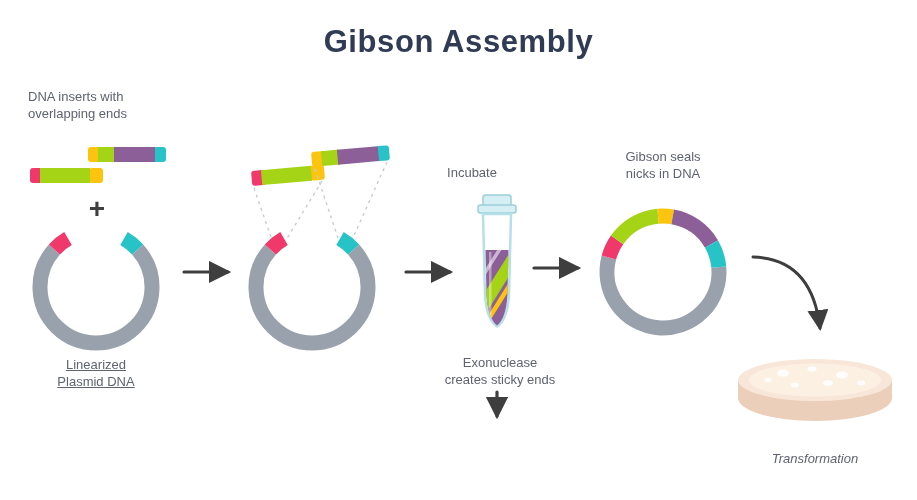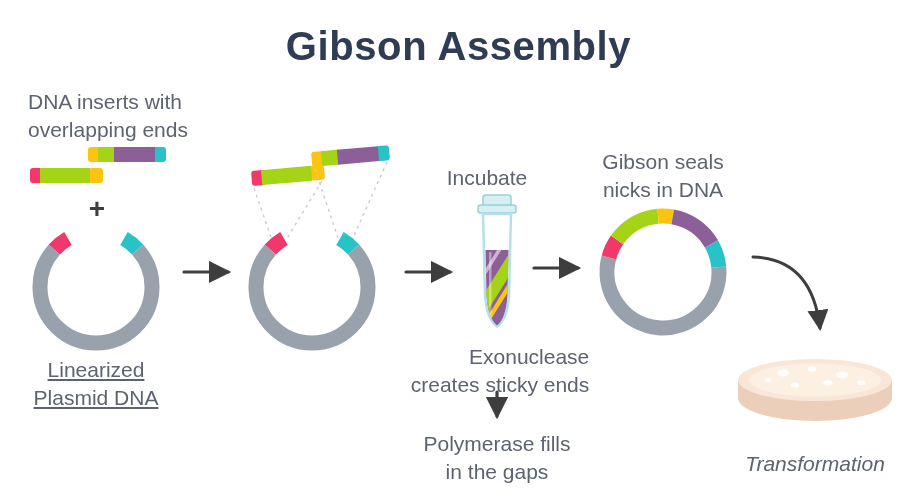--- a/index.html
+++ b/index.html
@@ -4,24 +4,24 @@
 <style>
   * { margin:0; padding:0; box-sizing:border-box; }
   html,body { background:#ffffff; }
   .page {
     position:relative; width:917px; height:500px; background:#ffffff;
     overflow:hidden; font-family:"Liberation Sans", sans-serif;
   }
   .layer { position:absolute; inset:0; }
   .title {
     position:absolute; left:0; right:0; top:24px; text-align:center;
-    font-size:40px; font-weight:bold; letter-spacing:0.6px; color:#303c54;
+    font-size:31px; font-weight:bold; letter-spacing:0.6px; color:#303c54;
   }
   .label {
-    position:absolute; font-size:21px; line-height:1.33; color:#5d6370;
+    position:absolute; font-size:13px; line-height:1.33; color:#5d6370;
     white-space:pre-line;
   }
   .centered { transform:translateX(-50%); text-align:center; }
   .plus {
     position:absolute; transform:translateX(-50%); font-size:28px;
     font-weight:bold; color:#3e3e3e;
   }
 </style>
 </head>
 <body>
@@ -128,26 +128,24 @@
   <h1 class="title">Gibson Assembly</h1>
 
   <div class="label" style="left:28px; top:88px;">DNA inserts with
 overlapping ends</div>
 
   <div class="plus" style="left:97px; top:193px;">+</div>
 
   <div class="label centered" style="left:96px; top:356px;text-decoration:underline;">Linearized
 Plasmid DNA</div>
 
-  <div class="label centered" style="left:487px; top:164px;">Incubate</div>
+  <div class="label centered" style="left:472px; top:164px;">Incubate</div>
 
-  <div class="label centered" style="left:500px; top:343px;text-align:right;">Exonuclease
+  <div class="label centered" style="left:500px; top:354px;">Exonuclease
 creates sticky ends</div>
 
-  <div class="label centered" style="left:497px; top:430px;">Polymerase fills
-in the gaps</div>
 
   <div class="label centered" style="left:663px; top:148px;">Gibson seals
 nicks in DNA</div>
 
   <div class="label centered" style="left:815px; top:450px;font-style:italic;">Transformation</div>
 
 </div>
 
 </body></html>

